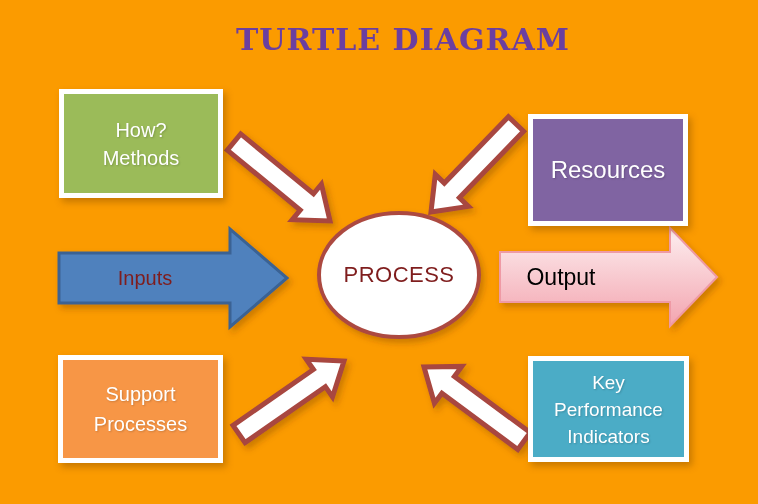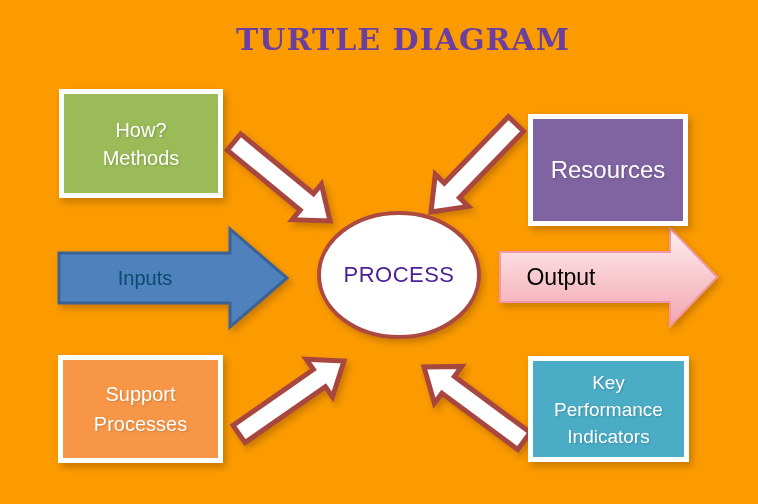--- a/index.html
+++ b/index.html
@@ -37,23 +37,23 @@
   .box span{display:block;}
   .box-methods{left:59px;top:89px;width:164px;height:109px;font-size:20px;line-height:28px;}
   .box-resources{left:528px;top:99px;width:160px;height:112px;font-size:24px;line-height:30px;}
   .box-support{left:58px;top:355px;width:165px;height:108px;font-size:20px;line-height:30px;}
   .box-kpi{left:528px;top:356px;width:161px;height:106px;font-size:19px;line-height:27px;}
   .shape-label{
     position:absolute;
     display:flex;align-items:center;justify-content:center;
     pointer-events:none;
   }
-  .label-inputs{left:59px;top:253px;width:172px;height:50px;font-size:20px;color:#0c4a6e;}
+  .label-inputs{left:59px;top:253px;width:172px;height:50px;font-size:20px;color:#7f1d1d;}
   .label-output{left:476px;top:252px;width:170px;height:50px;font-size:23px;color:#000000;}
-  .label-process{left:319px;top:213px;width:160px;height:124px;font-size:22px;color:#4c1d95;letter-spacing:.5px;}
+  .label-process{left:319px;top:213px;width:160px;height:124px;font-size:22px;color:#7f1d1d;letter-spacing:.5px;}
 </style>
 </head>
 <body>
 
 <div class="canvas" style="background: rgb(251, 155, 0);">
 
   <div class="title" style="color: rgb(107, 63, 160);">TURTLE DIAGRAM</div>
 
   <svg class="diagram-svg" viewBox="0 0 758 504" xmlns="http://www.w3.org/2000/svg">
     <defs>

